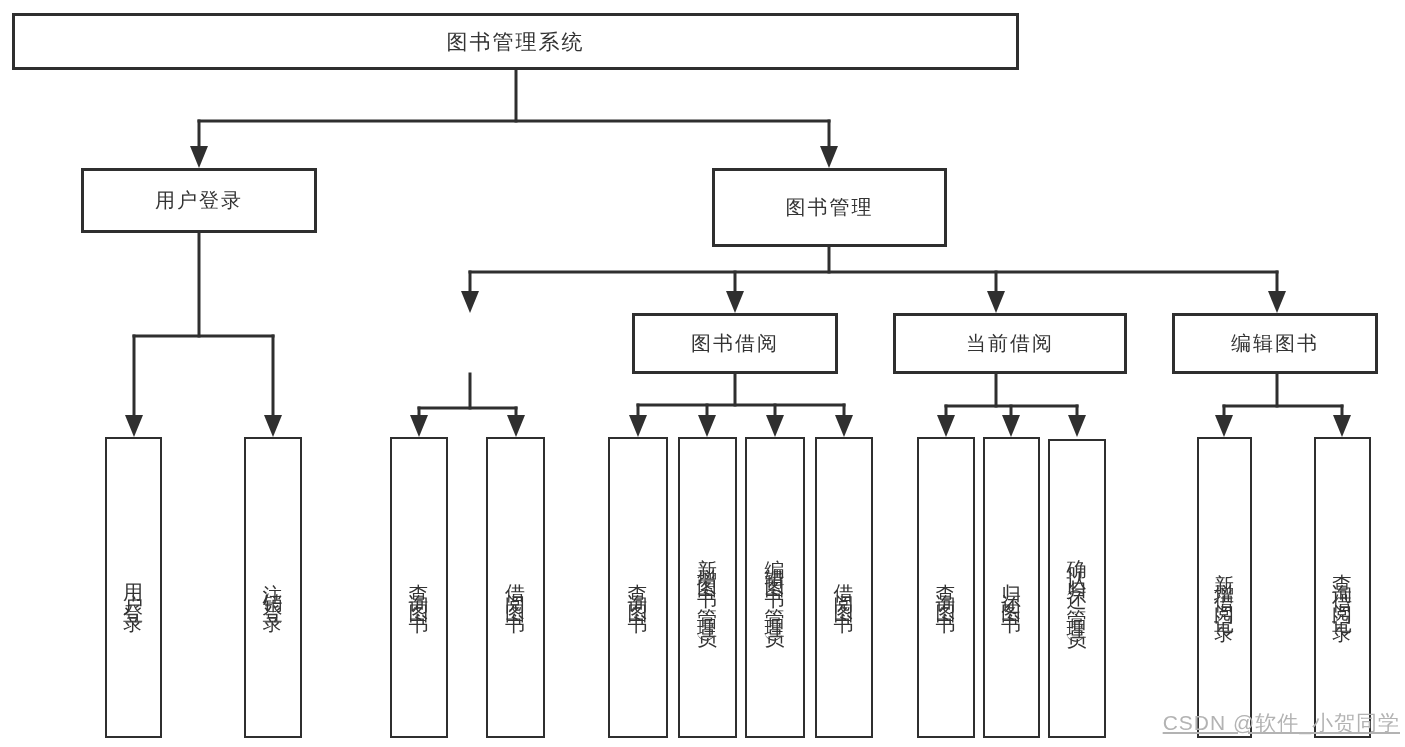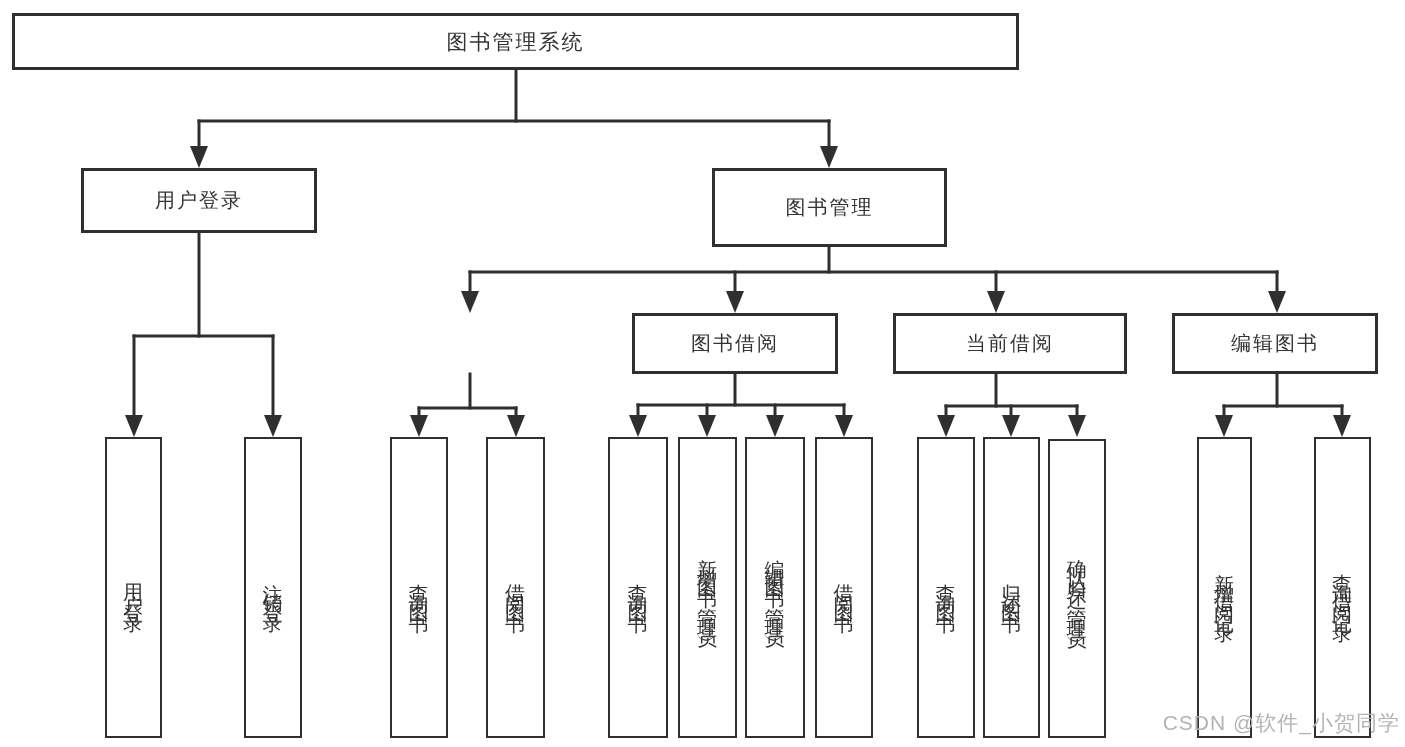--- a/index.html
+++ b/index.html
@@ -42,20 +42,21 @@
     line-height:1;
   }
   .watermark{
     position:absolute;
     right:5px;
     top:709px;
     font-size:21px;
     color:var(--wm);
     letter-spacing:1px;
     white-space:nowrap;
+    text-decoration:underline;
   }
 </style>
 </head>
 <body>
 
 <div class="stage">
 
   <svg class="connectors" width="1405" height="747" viewBox="0 0 1405 747">
 
     <line class="ln" x1="516" y1="70" x2="516" y2="121"></line>

